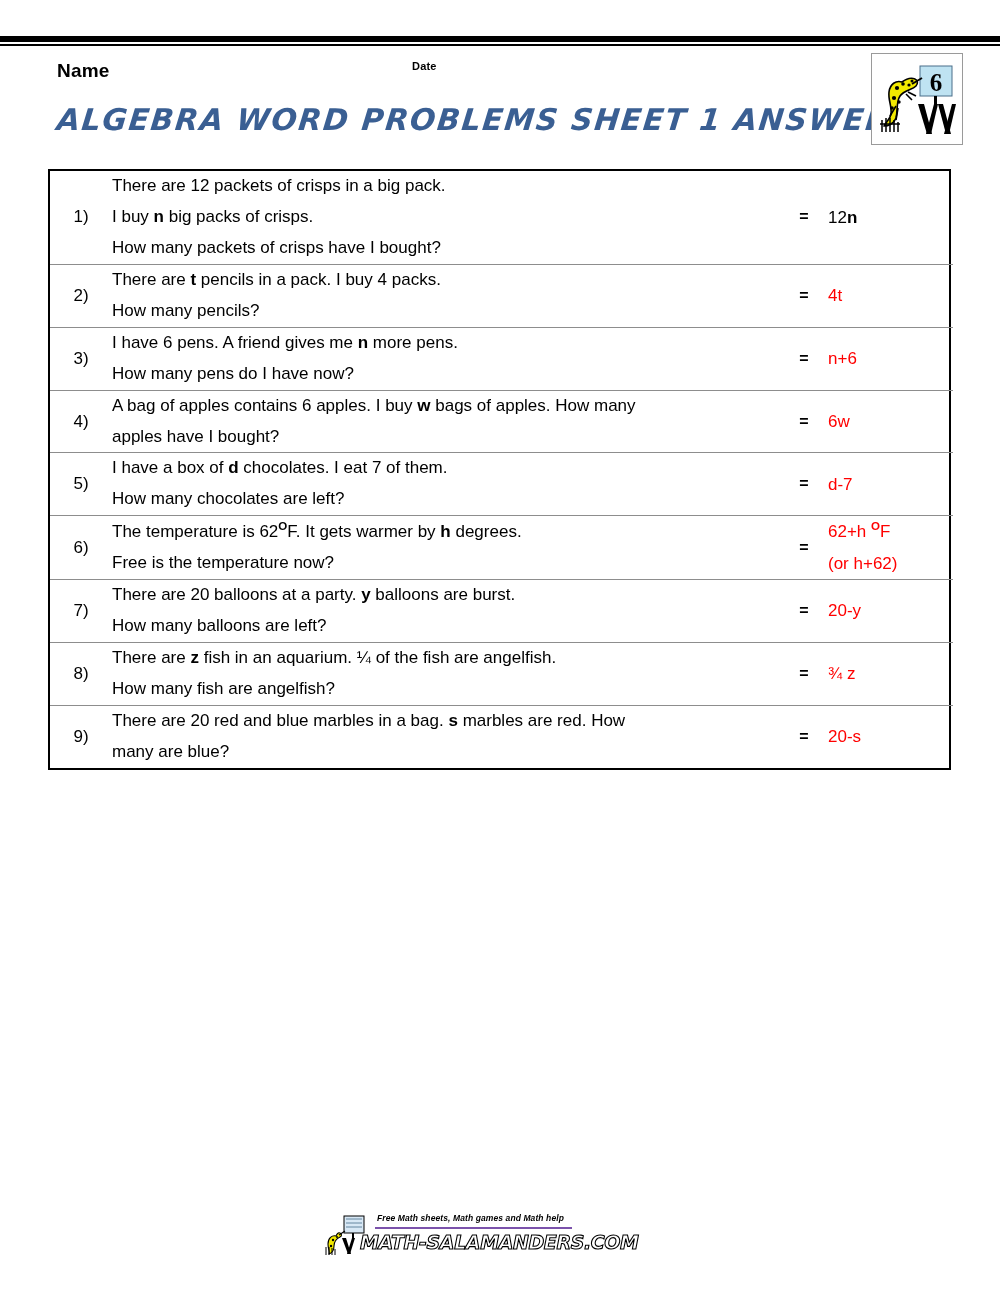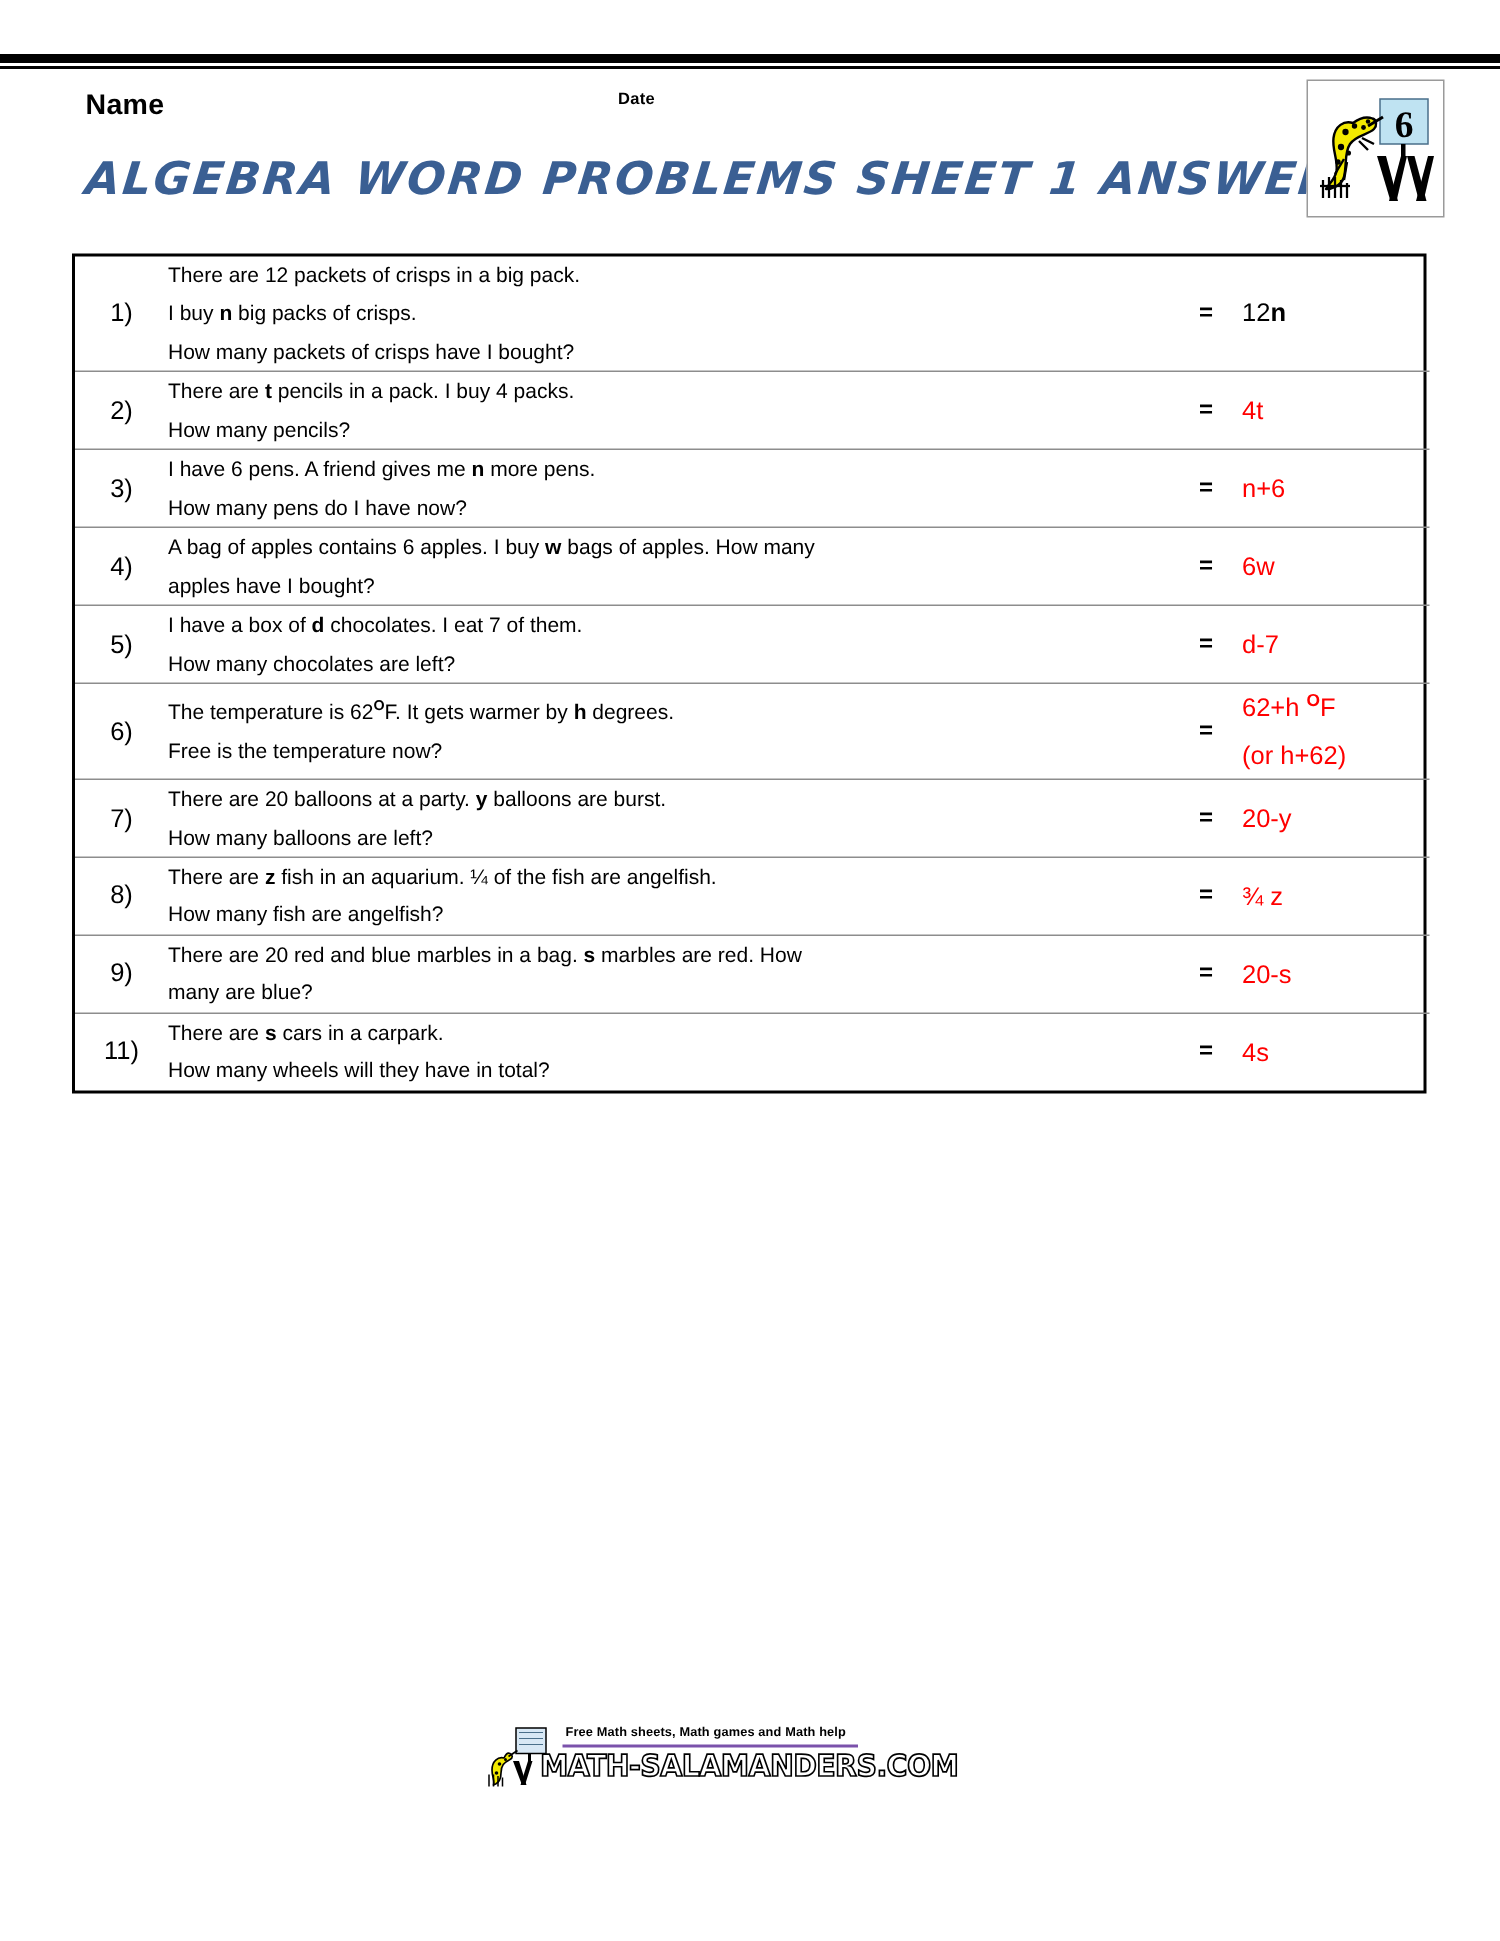--- a/index.html
+++ b/index.html
@@ -118,21 +118,21 @@
   .col-text  { width: 668px; }
   .col-eq    { width: 48px;  }
   .col-ans   { width: 125px; }
 
   .qnum {
     font-size: 17px;
     text-align: center;
     padding: 6px 0;
   }
   .qtext {
-    font-size: 14px;
+    font-size: 17px;
     line-height: 1.82;
     padding: 12px 8px 12px 6px;
   }
   .qtext b { font-weight: bold; }
   .eqsign {
     font-size: 16px;
     font-weight: bold;
     text-align: center;
   }
   .answer {
@@ -149,23 +149,24 @@
   sup.odeg {
     font-size: 0.68em;
     vertical-align: super;
     font-weight: bold;
   }
 
   
   .footer {
     position: absolute;
     left: 0;
-    top: 1144px;
+    top: 1208px;
     width: 896px;
     height: 64px;
+    font-style: italic;
   }
   .footer-inner {
     position: relative;
     width: 252px;
     margin: 0 auto;
     height: 62px;
   }
   .footer-icon {
     position: absolute;
     left: 0;
@@ -358,31 +359,20 @@
         </tr>
         <tr>
           <td class="qnum">9)</td>
           <td class="qtext">
             <div>There are 20 red and blue marbles in a bag. <b>s</b> marbles are red. How</div>
             <div>many are blue?</div>
           </td>
           <td class="eqsign">=</td>
           <td class="answer">
             <div>20-s</div>
-          </td>
-        </tr>
-        <tr>
-          <td class="qnum">11)</td>
-          <td class="qtext">
-            <div>There are <b>s</b> cars in a carpark.</div>
-            <div>How many wheels will they have in total?</div>
-          </td>
-          <td class="eqsign">=</td>
-          <td class="answer">
-            <div>4s</div>
           </td>
         </tr>
       </tbody>
   </table>
 </div>
 
 <div class="footer">
   <div class="footer-inner">
     <div class="footer-icon">
       <svg width="52" height="42" viewBox="0 0 52 42">

